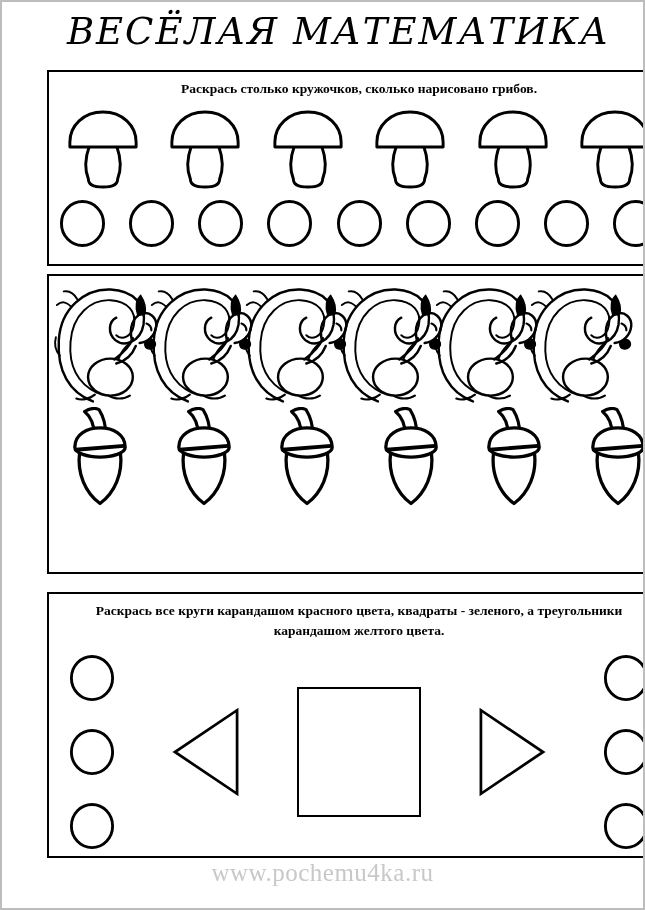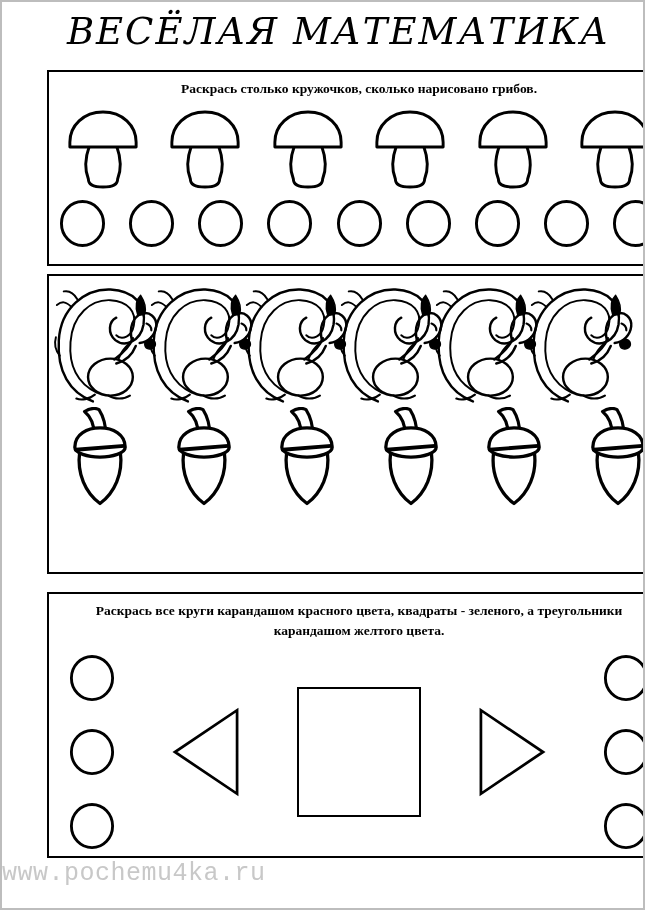--- a/index.html
+++ b/index.html
@@ -31,22 +31,22 @@
   .row { display:flex; }
   .mushroom-row { justify-content:space-between; padding:0 16px; margin-top:4px; }
   .circle-row   { justify-content:space-between; padding:0 10px; margin-top:8px; }
   .squirrel-row { margin-top:5px; padding-left:3px; }
   .squirrel-cell { flex:0 0 95px; width:95px; }
   .acorn-row { justify-content:space-between; padding:0 20px; }
   .shapes-row { justify-content:space-between; align-items:center; padding:0 20px; margin-top:10px; height:204px; }
   .circle-col { display:flex; flex-direction:column; justify-content:space-between; height:196px; }
   .square-shape { width:124px; height:130px; background:#fff; border:2.5px solid var(--ink,#000); }
   .watermark {
-    position:absolute; top:857px; left:0; width:100%; text-align:left;
-    font-family:Liberation Mono, monospace; font-size:25px;
+    position:absolute; top:857px; left:0; width:100%; text-align:center;
+    font-family:Liberation Serif, serif; font-size:25px;
     color:var(--watermark,#c8c8c8); letter-spacing:0.5px;
   }
   svg { display:block; color:var(--ink,#000); }
   .squirrel-cell svg { overflow:visible; }
 </style>
 </head>
 <body>
 
 <div class="title">ВЕСЁЛАЯ МАТЕМАТИКА</div>
 

